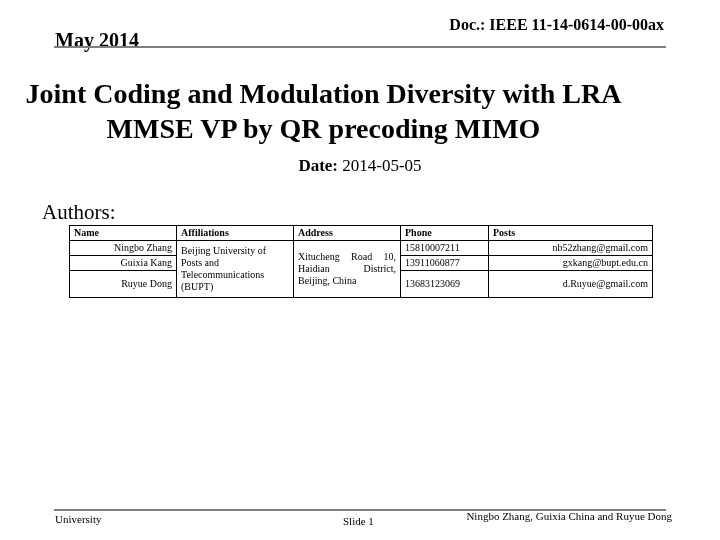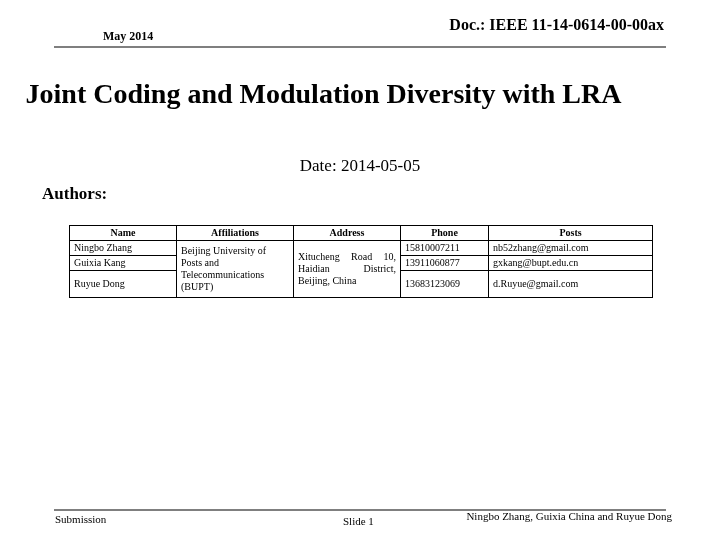--- a/index.html
+++ b/index.html
@@ -1,42 +1,43 @@
 <!DOCTYPE html>
 <html><head>
 <meta charset="utf-8">
 <style>
   html, body { margin:0; padding:0; }
   body { width:720px; height:540px; background:#ffffff; position:relative; overflow:hidden; font-family:"Liberation Serif", serif; color:#000; }
-  .hdr-left { position:absolute; left:55px; top:29px; font-size:12px; font-weight:bold;margin-left:48px; }
+  .hdr-left { position:absolute; left:55px; top:29px; font-size:20px; font-weight:bold; }
   .hdr-right { position:absolute; right:56px; top:16px; font-size:16px; font-weight:bold; }
   .hdr-line { position:absolute; left:54px; top:46px; width:612px; height:2px; background:#7f7f7f; }
   .title { position:absolute; left:0; top:76px; width:647px; text-align:center; font-size:28px; font-weight:bold; line-height:35px; }
   .date { position:absolute; left:0; top:156px; width:720px; text-align:center; font-size:17px; }
-  .date b { font-weight:normal; }
-  .authors { position:absolute; left:42px; top:184px; font-size:17px; font-weight:bold; }
+  .date b { font-weight:bold; }
+  .authors { position:absolute; left:42px; top:200px; font-size:21px; font-weight:normal; }
   table { position:absolute; left:69px; top:225px; border-collapse:collapse; font-size:10px; line-height:12px; }
-  th, td { border:1px solid #000; padding:1px 4px; }
-  th { font-weight:bold; text-align:center; height:11px; }
+  th, td { border:1px solid #000; padding:1px 4px;text-align:right; }
+  th { font-weight:bold; text-align:left; height:11px; }
   td.c { text-align:left; }
   td.addr { text-align:justify; text-align-last:left; vertical-align:middle; }
   .ftr-line { position:absolute; left:54px; top:509px; width:612px; height:2px; background:#7f7f7f; }
   .ftr-left { position:absolute; left:55px; top:513px; font-size:11px; }
   .ftr-mid { position:absolute; left:343px; top:515px; font-size:11px; }
   .ftr-right { position:absolute; right:48px; top:510px; font-size:11px; }
 </style>
 </head>
 <body>
 
 <div class="hdr-left">May 2014</div>
 <div class="hdr-right">Doc.: IEEE 11-14-0614-00-00ax</div>
 <div class="hdr-line"></div>
 
 <div class="title">
   <div>Joint Coding and Modulation Diversity with LRA</div>
+  <div>MMSE VP by QR precoding MIMO</div>
 </div>
 
 <div class="date">
   <b>Date:</b>
   <span>2014-05-05</span>
 </div>
 
 <div class="authors">Authors:</div>
 
 <table>
@@ -62,15 +63,15 @@
   </tr>
   <tr style="height:27px">
     <td>Ruyue Dong</td>
     <td class="c">13683123069</td>
     <td>d.Ruyue@gmail.com</td>
   </tr>
 </tbody>
   </table>
 
 <div class="ftr-line"></div>
-<div class="ftr-left">Submission</div>
+<div class="ftr-left">University</div>
 <div class="ftr-mid">Slide 1</div>
 <div class="ftr-right">Ningbo Zhang, Guixia China and Ruyue Dong</div>
 
 </body></html>

